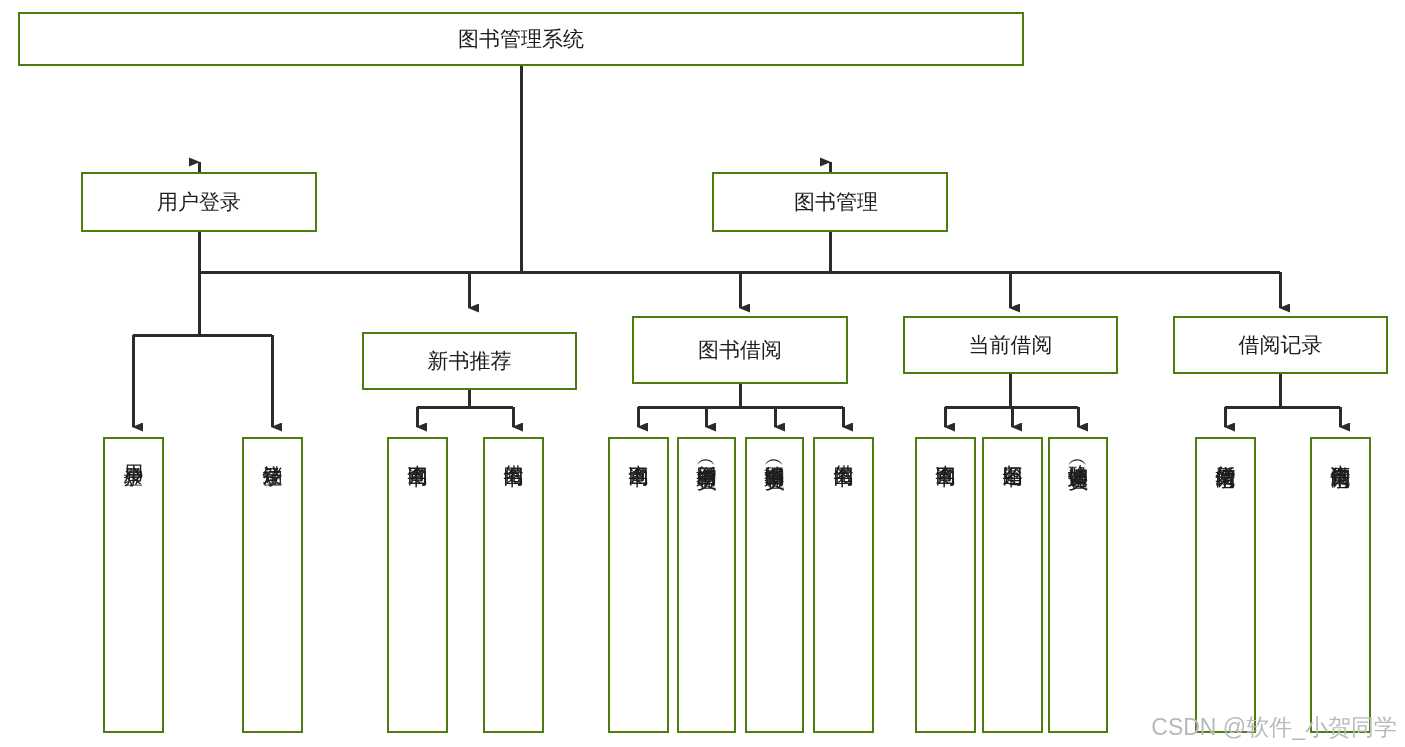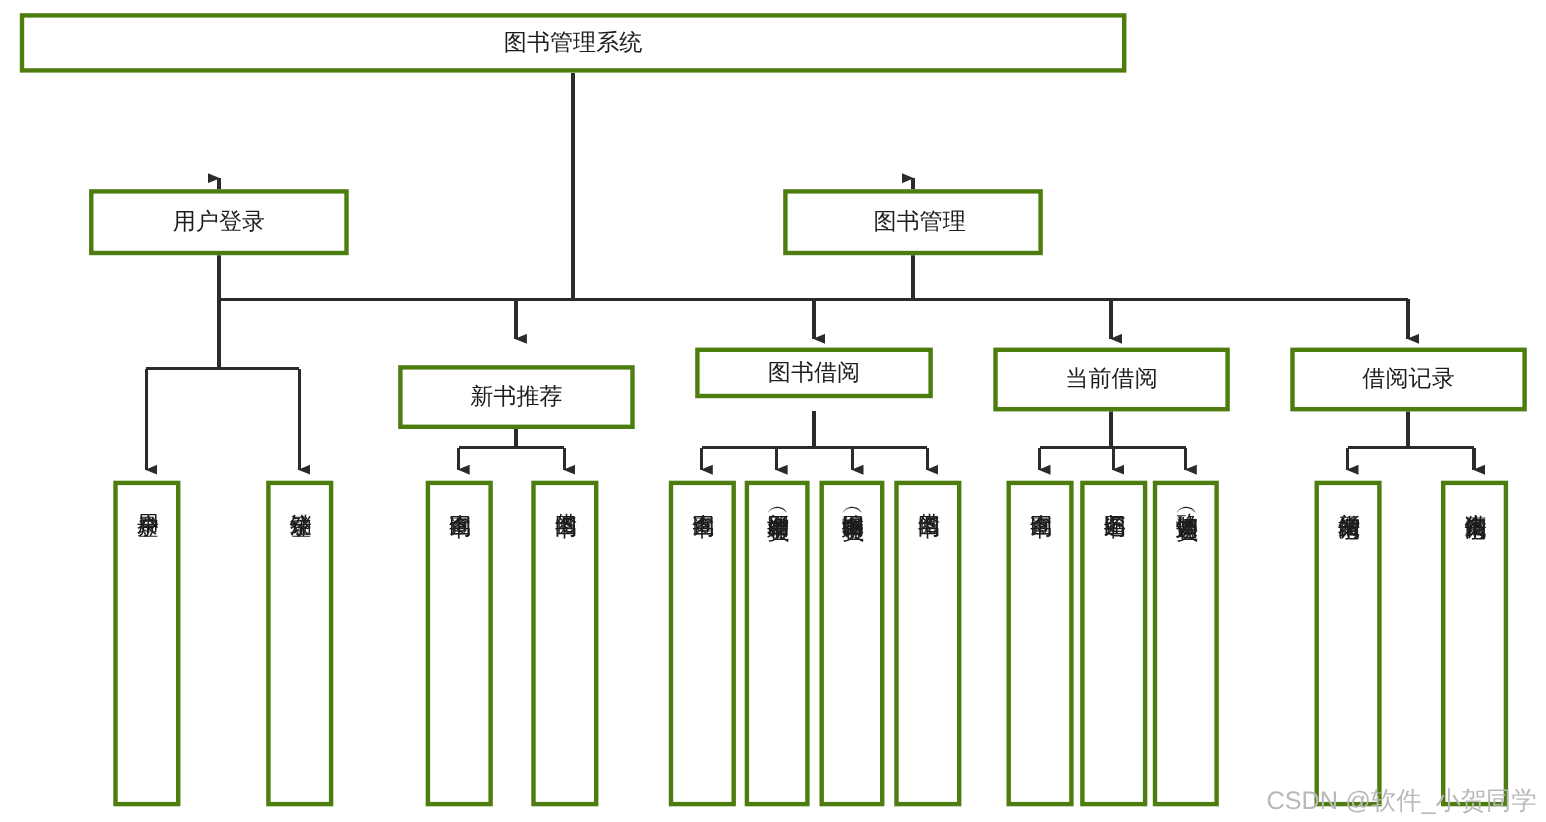--- a/index.html
+++ b/index.html
@@ -23,21 +23,21 @@
     left: 0;
     top: 0;
     width: 1405px;
     height: 747px;
     pointer-events: none;
   }
   .node {
     position: absolute;
     box-sizing: border-box;
     background: #ffffff;
-    border: 4px solid #4d7c0f;
+    border: 2px solid #4d7c0f;
     display: flex;
     align-items: center;
     justify-content: center;
     color: #1d1d1d;
     line-height: 1.22;
     text-align: center;
     z-index: 2;
   }
   .node .label {
     display: block;
@@ -139,21 +139,21 @@
   <div class="node h" style="left:81px; top:172px; width:236px; height:60px;">
     <span class="label">用户登录</span>
   </div>
   <div class="node h" style="left:712px; top:172px; width:236px; height:60px;padding-left:12px;">
     <span class="label">图书管理</span>
   </div>
 
   <div class="node h" style="left:362px; top:332px; width:215px; height:58px;">
     <span class="label">新书推荐</span>
   </div>
-  <div class="node h" style="left:632px; top:316px; width:216px; height:46px;text-align:right;">
+  <div class="node h" style="left:632px; top:316px; width:216px; height:68px;text-align:right;">
     <span class="label">图书借阅</span>
   </div>
   <div class="node h" style="left:903px; top:316px; width:215px; height:58px;">
     <span class="label">当前借阅</span>
   </div>
   <div class="node h" style="left:1173px; top:316px; width:215px; height:58px;">
     <span class="label">借阅记录</span>
   </div>
 
   <div class="node v" style="left:103px; top:437px; width:61px; height:296px;">

